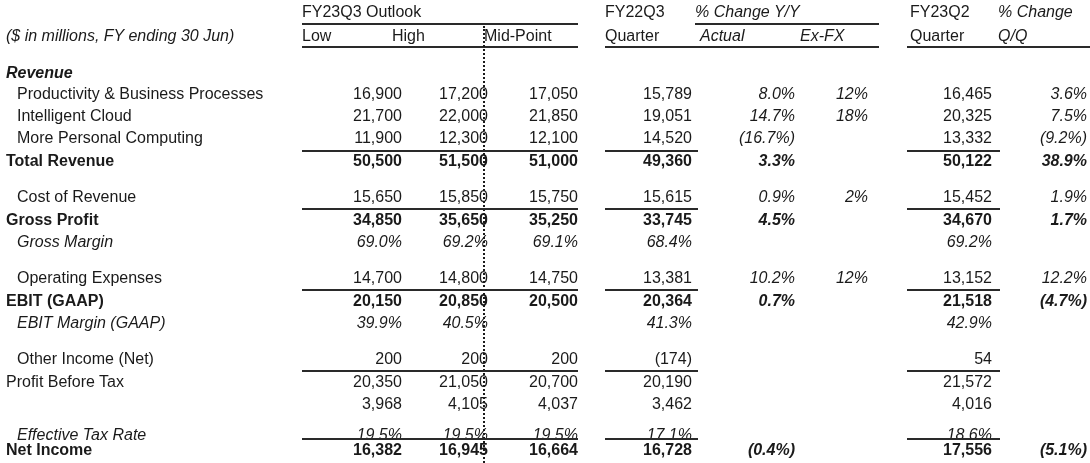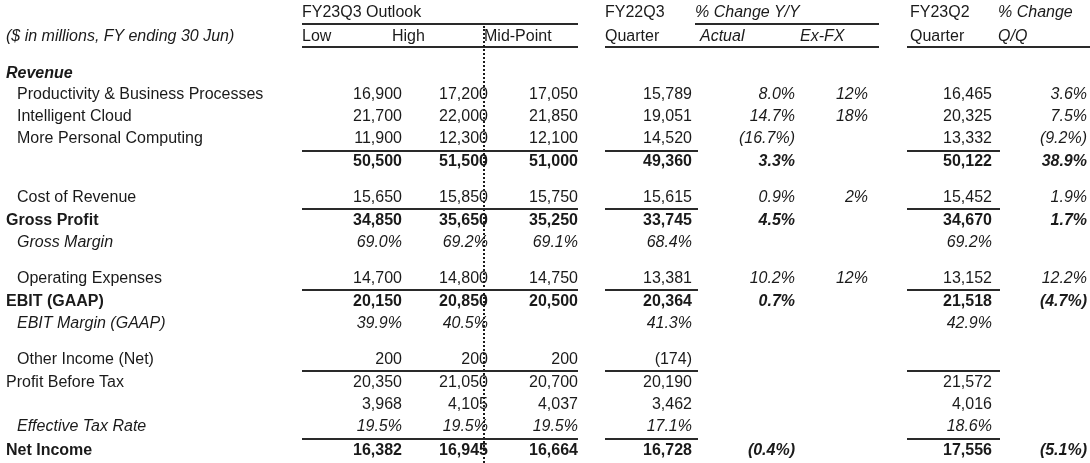--- a/index.html
+++ b/index.html
@@ -91,20 +91,21 @@
   <span class="c c-act it">(16.7%)</span>
   <span class="c c-fx it"></span>
   <span class="c c-q2">13,332</span>
   <span class="c c-qq it">(9.2%)</span>
 </div>
 <div class="hline" style="left:302px;width:276px;top:150px;"></div>
 <div class="hline" style="left:605px;width:93px;top:150px;"></div>
 <div class="hline" style="left:907px;width:93px;top:150px;"></div>
 
 <div class="row b" style="top:150px;">
+  <span class="lbl">Total Revenue</span>
   <span class="c c-low">50,500</span>
   <span class="c c-high">51,500</span>
   <span class="c c-mid">51,000</span>
   <span class="c c-q3">49,360</span>
   <span class="c c-act it">3.3%</span>
   <span class="c c-fx it"></span>
   <span class="c c-q2">50,122</span>
   <span class="c c-qq it">38.9%</span>
 </div>
 
@@ -178,20 +179,21 @@
   <span class="c c-q3">41.3%</span>
   <span class="c c-q2">42.9%</span>
 </div>
 
 <div class="row" style="top:348px;">
   <span class="lbl ind">Other Income (Net)</span>
   <span class="c c-low">200</span>
   <span class="c c-high">200</span>
   <span class="c c-mid">200</span>
   <span class="c c-q3">(174)</span>
+  <span class="c c-q2">54</span>
 </div>
 <div class="hline" style="left:302px;width:276px;top:370px;"></div>
 <div class="hline" style="left:605px;width:93px;top:370px;"></div>
 <div class="hline" style="left:907px;width:93px;top:370px;"></div>
 
 <div class="row" style="top:371px;">
   <span class="lbl">Profit Before Tax</span>
   <span class="c c-low">20,350</span>
   <span class="c c-high">21,050</span>
   <span class="c c-mid">20,700</span>
@@ -200,21 +202,21 @@
 </div>
 
 <div class="row" style="top:393px;">
   <span class="c c-low">3,968</span>
   <span class="c c-high">4,105</span>
   <span class="c c-mid">4,037</span>
   <span class="c c-q3">3,462</span>
   <span class="c c-q2">4,016</span>
 </div>
 
-<div class="row it" style="top:415px;">
+<div class="row it" style="top:424px;">
   <span class="lbl ind">Effective Tax Rate</span>
   <span class="c c-low">19.5%</span>
   <span class="c c-high">19.5%</span>
   <span class="c c-mid">19.5%</span>
   <span class="c c-q3">17.1%</span>
   <span class="c c-q2">18.6%</span>
 </div>
 <div class="hline" style="left:302px;width:276px;top:438px;"></div>
 <div class="hline" style="left:605px;width:93px;top:438px;"></div>
 <div class="hline" style="left:907px;width:93px;top:438px;"></div>

